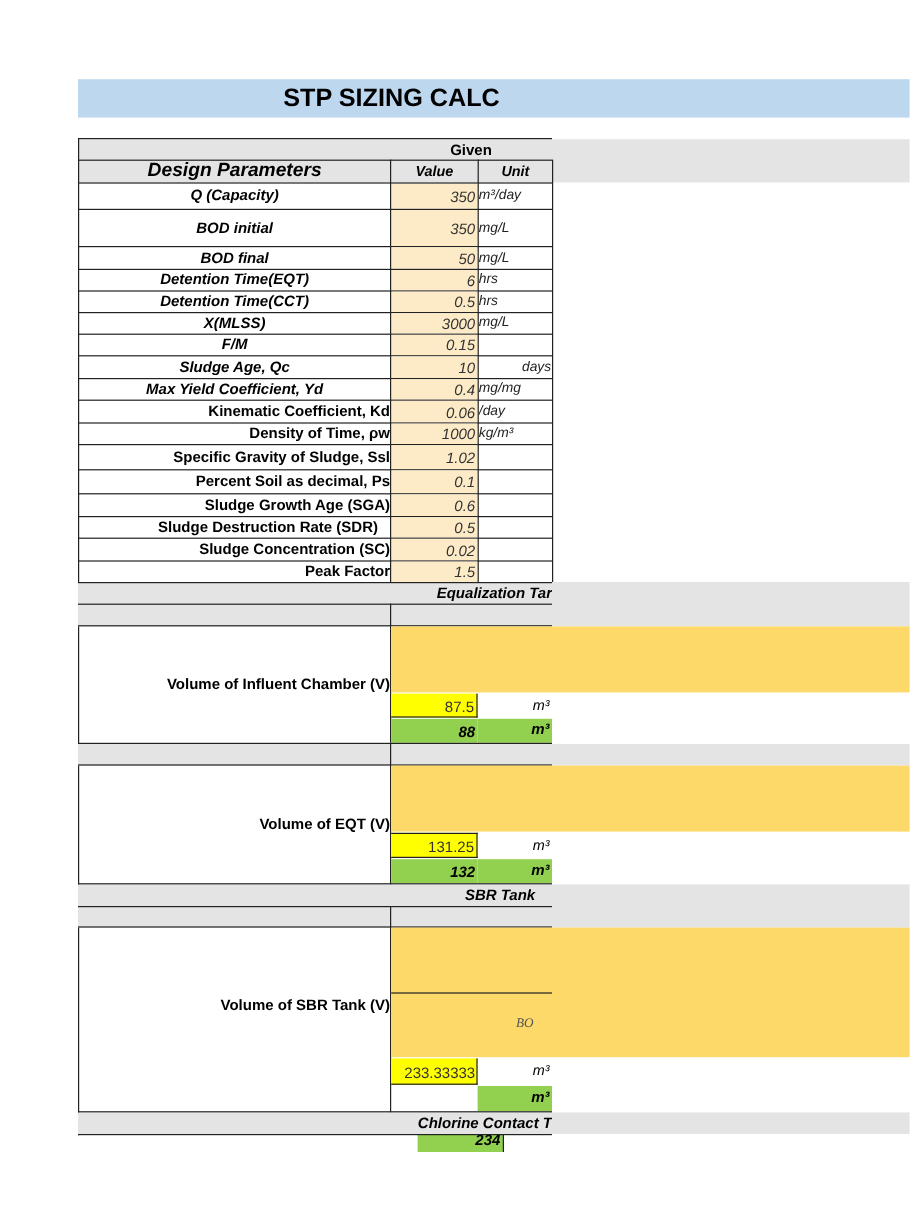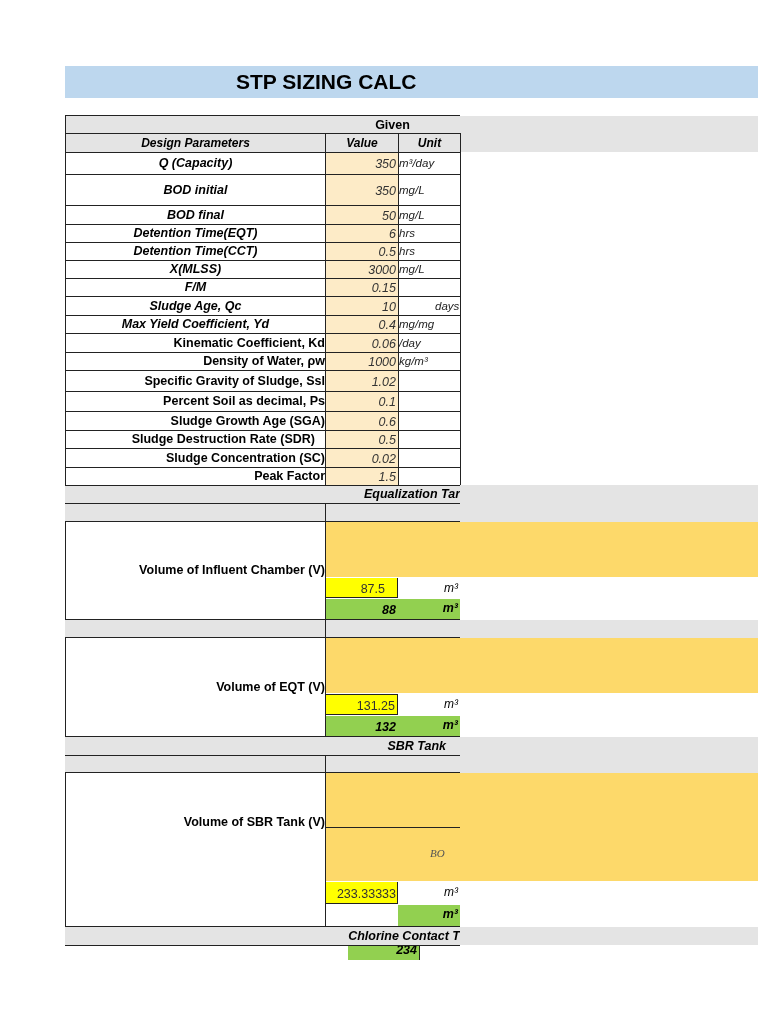--- a/index.html
+++ b/index.html
@@ -24,21 +24,21 @@
 </style>
 </head>
 <body>
 
 <div class="abs title-band"></div>
 <div class="abs title-text">STP SIZING CALC</div>
 
 <div class="abs gray-band" style="left:65px;top:116px;width:693px;height:36px;"></div>
 <div class="cell hdr-it" style="left:325px;top:116px;width:135px;height:18px;line-height:18px;font-style:normal;">Given</div>
 
-<div class="cell label-it" style="left:66px;top:134px;width:259px;height:18px;line-height:18px;font-size:12px;">Design Parameters</div>
+<div class="cell label-it" style="left:66px;top:134px;width:259px;height:18px;line-height:18px;font-size:16px;">Design Parameters</div>
 <div class="cell label-it" style="left:326px;top:134px;width:72px;height:18px;line-height:18px;font-size:12px;">Value</div>
 <div class="cell label-it" style="left:399px;top:134px;width:61px;height:18px;line-height:18px;font-size:12px;">Unit</div>
 
 <div id="param-rows">
     <div class="cell label-it" style="left: 66px; top: 153px; width: 259px; height: 21px; line-height: 21px;">Q (Capacity)</div>
     <div class="cell val" style="left: 326px; top: 153px; width: 72px; height: 21px; line-height: 23px;">350</div>
     <div class="cell unit" style="left: 399px; top: 153px; width: 61px; height: 21px; line-height: 21px;">m³/day</div>
     <div class="hline" style="left: 65px; top: 174px; width: 395px;"></div>
     <div class="cell label-it" style="left: 66px; top: 175px; width: 259px; height: 30px; line-height: 30px;">BOD initial</div>
     <div class="cell val" style="left: 326px; top: 175px; width: 72px; height: 30px; line-height: 32px;">350</div>
@@ -69,21 +69,21 @@
     <div class="cell unit" style="left: 399px; top: 297px; width: 61px; height: 18px; line-height: 18px; padding-left: 36px;">days</div>
     <div class="hline" style="left: 65px; top: 315px; width: 395px;"></div>
     <div class="cell label-it" style="left: 66px; top: 316px; width: 259px; height: 17px; line-height: 17px;">Max Yield Coefficient, Yd</div>
     <div class="cell val" style="left: 326px; top: 316px; width: 72px; height: 17px; line-height: 19px;">0.4</div>
     <div class="cell unit" style="left: 399px; top: 316px; width: 61px; height: 17px; line-height: 17px;">mg/mg</div>
     <div class="hline" style="left: 65px; top: 333px; width: 395px;"></div>
     <div class="cell label" style="left: 66px; top: 334px; width: 259px; height: 18px; line-height: 18px;">Kinematic Coefficient, Kd</div>
     <div class="cell val" style="left: 326px; top: 334px; width: 72px; height: 18px; line-height: 20px;">0.06</div>
     <div class="cell unit" style="left: 399px; top: 334px; width: 61px; height: 18px; line-height: 18px;">/day</div>
     <div class="hline" style="left: 65px; top: 352px; width: 395px;"></div>
-    <div class="cell label" style="left: 66px; top: 353px; width: 259px; height: 17px; line-height: 17px;">Density of Water, ρw</div>
+    <div class="cell label" style="left: 66px; top: 353px; width: 259px; height: 17px; line-height: 17px;">Density of Time, ρw</div>
     <div class="cell val" style="left: 326px; top: 353px; width: 72px; height: 17px; line-height: 19px;">1000</div>
     <div class="cell unit" style="left: 399px; top: 353px; width: 61px; height: 17px; line-height: 17px;">kg/m³</div>
     <div class="hline" style="left: 65px; top: 370px; width: 395px;"></div>
     <div class="cell label" style="left: 66px; top: 371px; width: 259px; height: 20px; line-height: 20px;">Specific Gravity of Sludge, Ssl</div>
     <div class="cell val" style="left: 326px; top: 371px; width: 72px; height: 20px; line-height: 22px;">1.02</div>
     <div class="cell unit" style="left: 399px; top: 371px; width: 61px; height: 20px; line-height: 20px;"></div>
     <div class="hline" style="left: 65px; top: 391px; width: 395px;"></div>
     <div class="cell label" style="left: 66px; top: 392px; width: 259px; height: 19px; line-height: 19px;">Percent Soil as decimal, Ps</div>
     <div class="cell val" style="left: 326px; top: 392px; width: 72px; height: 19px; line-height: 21px;">0.1</div>
     <div class="cell unit" style="left: 399px; top: 392px; width: 61px; height: 19px; line-height: 19px;"></div>
@@ -116,21 +116,21 @@
 
 <div class="abs gray-band" style="left:65px;top:485px;width:693px;height:37px;"></div>
 <div class="cell hdr-it" style="left:326px;top:485px;width:134px;height:18px;line-height:18px;text-align:right;">Equalization Tar</div>
 <div class="hline" style="left:65px;top:485px;width:395px;"></div>
 <div class="hline" style="left:65px;top:503px;width:395px;"></div>
 <div class="hline" style="left:65px;top:521px;width:395px;"></div>
 <div class="vline" style="left:325px;top:503px;height:116px;"></div>
 
 <div class="cell label" style="left:66px;top:522px;width:259px;height:97px;line-height:97px;font-size:12.5px;">Volume of Influent Chamber (V)</div>
 <div class="abs orange" style="left:326px;top:522px;width:432px;height:55px;"></div>
-<div class="cell yellow" style="left:326px;top:578px;width:72px;height:20px;line-height:22px;text-align:right;padding-right:12px;font-size:12.5px;color:#333;border-right:1px solid #222;border-bottom:1px solid #222;">87.5</div>
+<div class="cell yellow" style="left:326px;top:578px;width:72px;height:20px;line-height:22px;text-align:right;padding-right:2px;font-size:12.5px;color:#333;border-right:1px solid #222;border-bottom:1px solid #222;">87.5</div>
 <div class="cell" style="left:399px;top:578px;width:61px;height:20px;line-height:20px;text-align:right;font-style:italic;font-size:12px;padding-right:2px;">m³</div>
 <div class="cell green" style="left:326px;top:599px;width:72px;height:20px;line-height:22px;text-align:right;font-weight:bold;font-style:italic;padding-right:2px;">88</div>
 <div class="cell green" style="left:398px;top:599px;width:62px;height:20px;line-height:18px;text-align:right;font-weight:bold;font-style:italic;padding-right:2px;">m³</div>
 
 <div class="abs gray-band" style="left:65px;top:620px;width:693px;height:18px;"></div>
 <div class="hline" style="left:65px;top:619px;width:395px;"></div>
 <div class="hline" style="left:65px;top:637px;width:395px;"></div>
 <div class="vline" style="left:325px;top:619px;height:118px;"></div>
 <div class="cell label" style="left:66px;top:638px;width:259px;height:98px;line-height:98px;font-size:12.5px;">Volume of EQT (V)</div>
 <div class="abs orange" style="left:326px;top:638px;width:432px;height:55px;"></div>
@@ -138,21 +138,21 @@
 <div class="cell" style="left:399px;top:694px;width:61px;height:20px;line-height:20px;text-align:right;font-style:italic;font-size:12px;padding-right:2px;">m³</div>
 <div class="cell green" style="left:326px;top:716px;width:72px;height:20px;line-height:22px;text-align:right;font-weight:bold;font-style:italic;padding-right:2px;">132</div>
 <div class="cell green" style="left:398px;top:716px;width:62px;height:20px;line-height:18px;text-align:right;font-weight:bold;font-style:italic;padding-right:2px;">m³</div>
 
 <div class="abs gray-band" style="left:65px;top:737px;width:693px;height:36px;"></div>
 <div class="cell hdr-it" style="left:326px;top:737px;width:134px;height:18px;line-height:18px;text-align:right;padding-right:14px;">SBR Tank</div>
 <div class="hline" style="left:65px;top:736px;width:395px;"></div>
 <div class="hline" style="left:65px;top:755px;width:395px;"></div>
 <div class="hline" style="left:65px;top:772px;width:395px;"></div>
 <div class="vline" style="left:325px;top:755px;height:172px;"></div>
-<div class="cell label" style="left:66px;top:746px;width:259px;height:119px;line-height:153px;font-size:12.5px;">Volume of SBR Tank (V)</div>
+<div class="cell label" style="left:66px;top:762px;width:259px;height:119px;line-height:153px;font-size:12.5px;">Volume of SBR Tank (V)</div>
 <div class="abs orange" style="left:326px;top:773px;width:432px;height:108px;"></div>
 <div class="hline" style="left:326px;top:827px;width:134px;"></div>
 <div class="cell" style="left:430px;top:845px;width:30px;height:16px;line-height:16px;font-family:'Liberation Serif',serif;font-style:italic;font-size:11px;color:#555;">BO</div>
 <div class="cell yellow" style="left:326px;top:882px;width:72px;height:22px;line-height:24px;text-align:right;padding-right:1px;font-size:12.5px;color:#333;border-right:1px solid #222;border-bottom:1px solid #222;">233.33333</div>
 <div class="cell" style="left:399px;top:882px;width:61px;height:20px;line-height:20px;text-align:right;font-style:italic;font-size:12px;padding-right:2px;">m³</div>
 <div class="cell green" style="left:326px;top:939px;width:72px;height:21px;line-height:23px;text-align:right;font-weight:bold;font-style:italic;padding-right:2px;border-right:1px solid #222;margin-left:22px;">234</div>
 <div class="cell green" style="left:398px;top:905px;width:62px;height:21px;line-height:18px;text-align:right;font-weight:bold;font-style:italic;padding-right:2px;">m³</div>
 
 <div class="abs gray-band" style="left:65px;top:927px;width:693px;height:18px;"></div>
 <div class="cell hdr-it" style="left:326px;top:927px;width:134px;height:18px;line-height:18px;text-align:right;">Chlorine Contact T</div>

